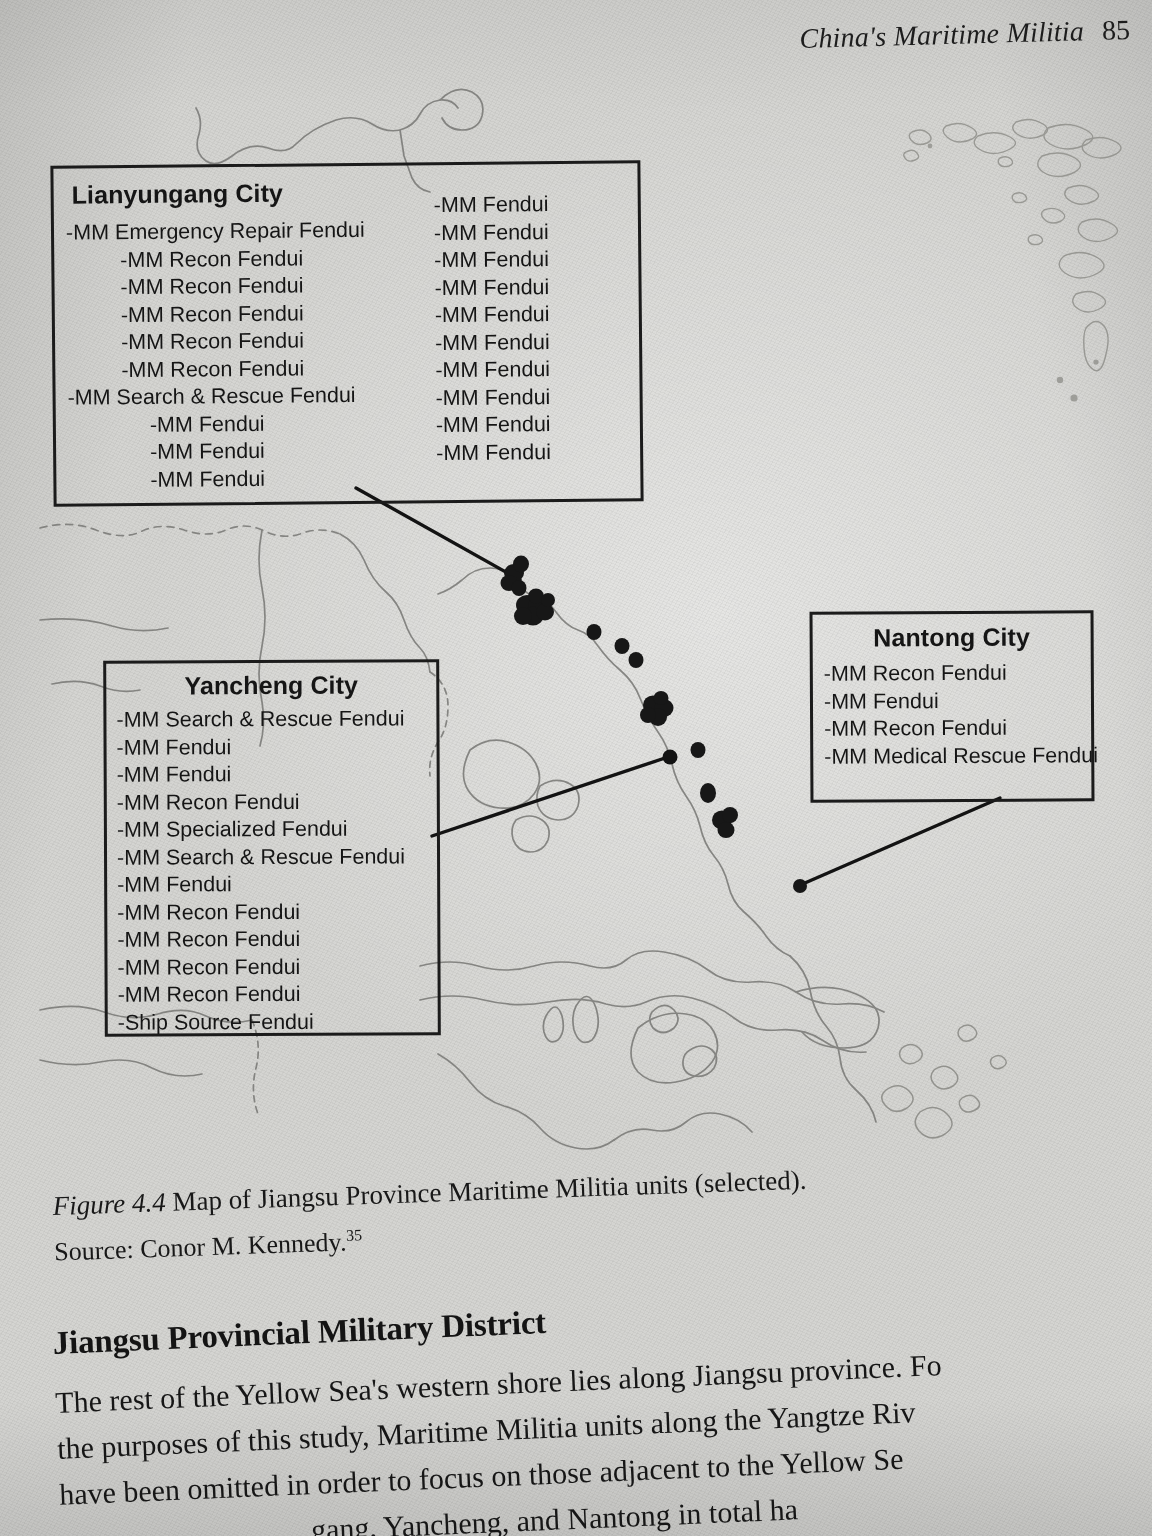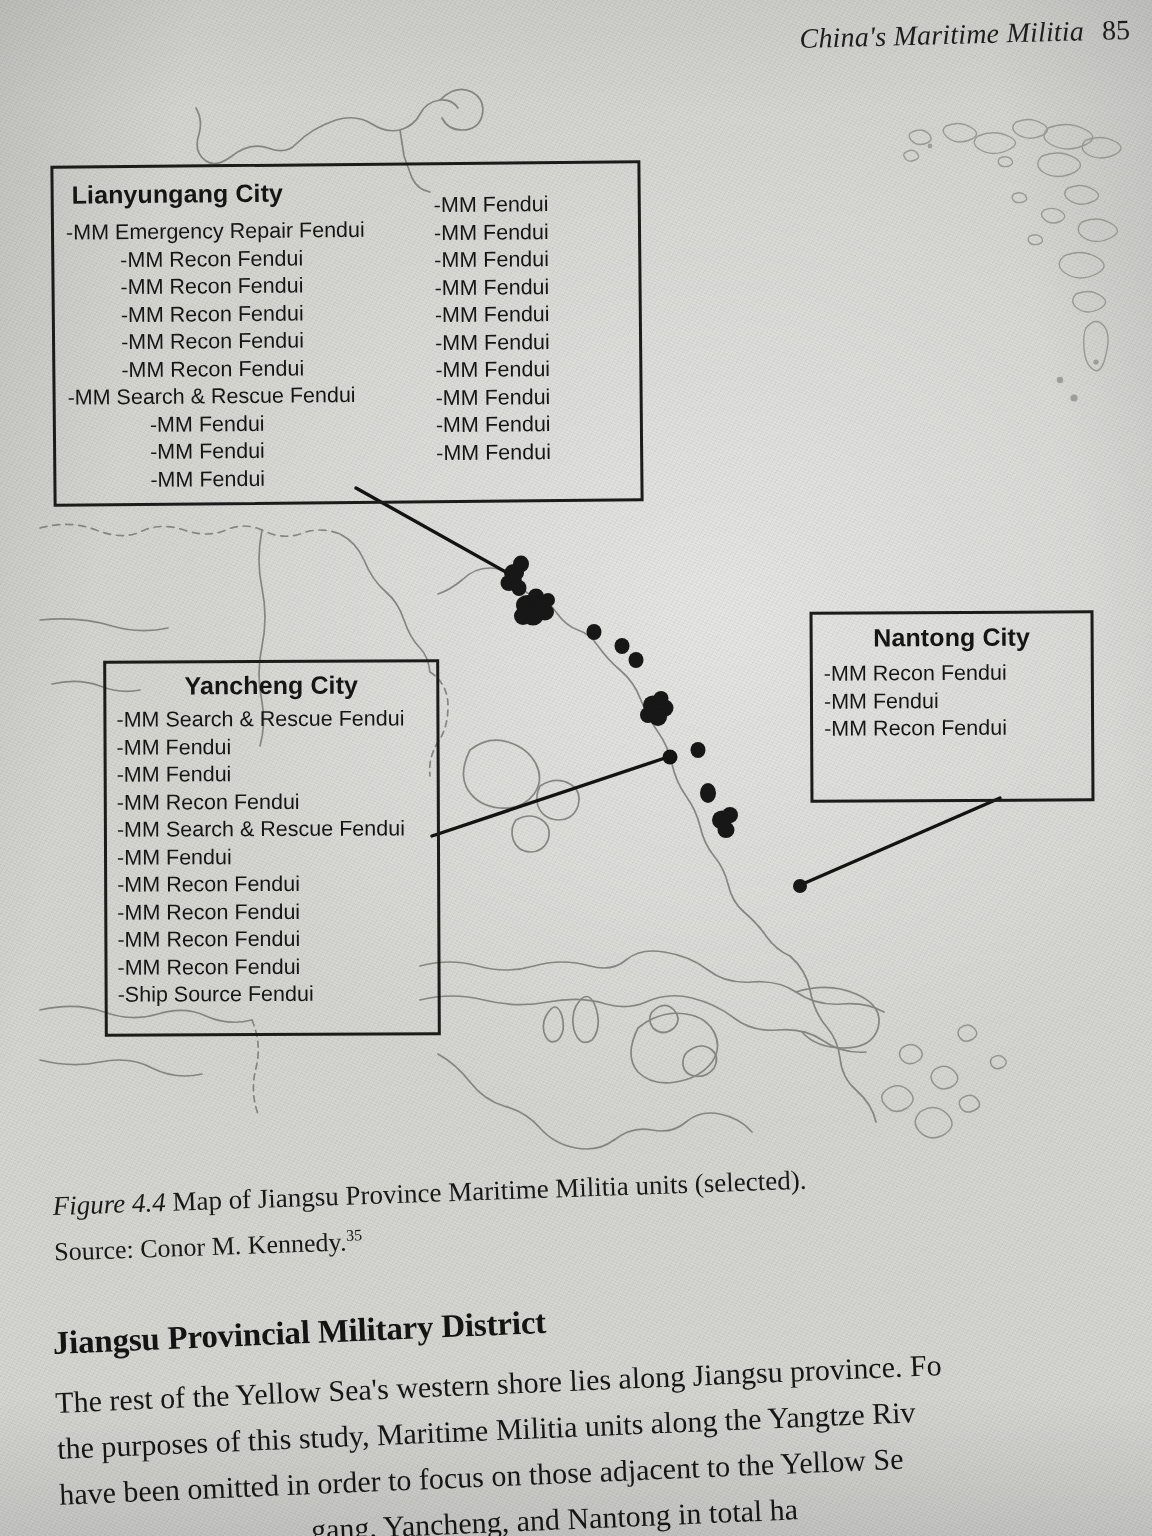--- a/index.html
+++ b/index.html
@@ -295,36 +295,38 @@
     </div>
   </div>
 
   <div class="callout" id="box-yancheng">
     <div class="title">Yancheng City</div>
     <div class="list">
       <div class="line">-MM Search &amp; Rescue Fendui</div>
       <div class="line">-MM Fendui</div>
       <div class="line">-MM Fendui</div>
       <div class="line">-MM Recon Fendui</div>
+      <div class="line">-MM Specialized Fendui</div>
       <div class="line">-MM Search &amp; Rescue Fendui</div>
       <div class="line">-MM Fendui</div>
       <div class="line">-MM Recon Fendui</div>
       <div class="line">-MM Recon Fendui</div>
       <div class="line">-MM Recon Fendui</div>
       <div class="line">-MM Recon Fendui</div>
       <div class="line">-Ship Source Fendui</div>
     </div>
   </div>
 
   <div class="callout" id="box-nantong">
     <div class="title">Nantong City</div>
     <div class="list">
       <div class="line">-MM Recon Fendui</div>
       <div class="line">-MM Fendui</div>
       <div class="line">-MM Recon Fendui</div>
+      <div class="line">-MM Medical Rescue Fendui</div>
     </div>
   </div>
 
 </div>
 
 <div id="caption">
   <div class="cap"><span class="fignum">Figure 4.4</span> <span>Map of Jiangsu Province Maritime Militia units (selected).</span></div>
   <div class="src"><span>Source: Conor M. Kennedy.</span><sup>35</sup></div>
 </div>
 

